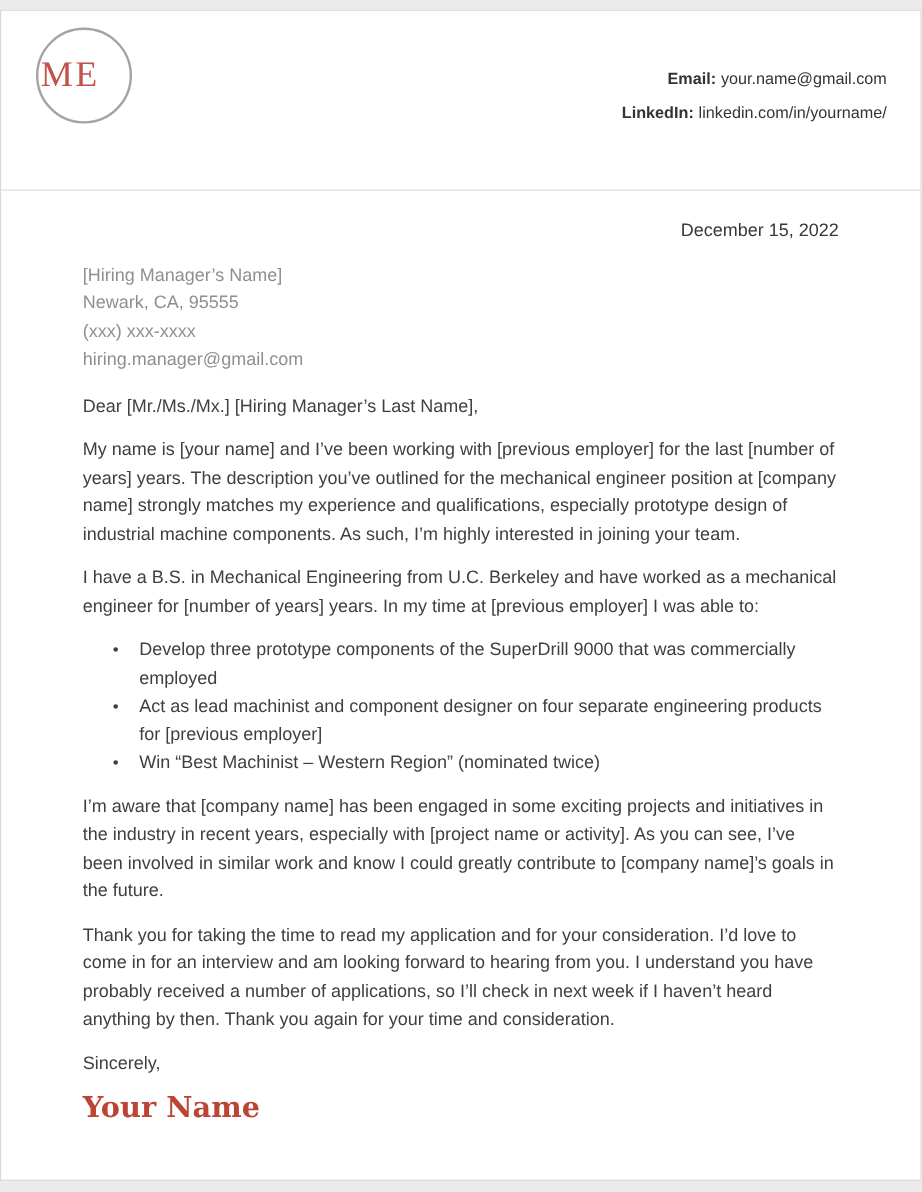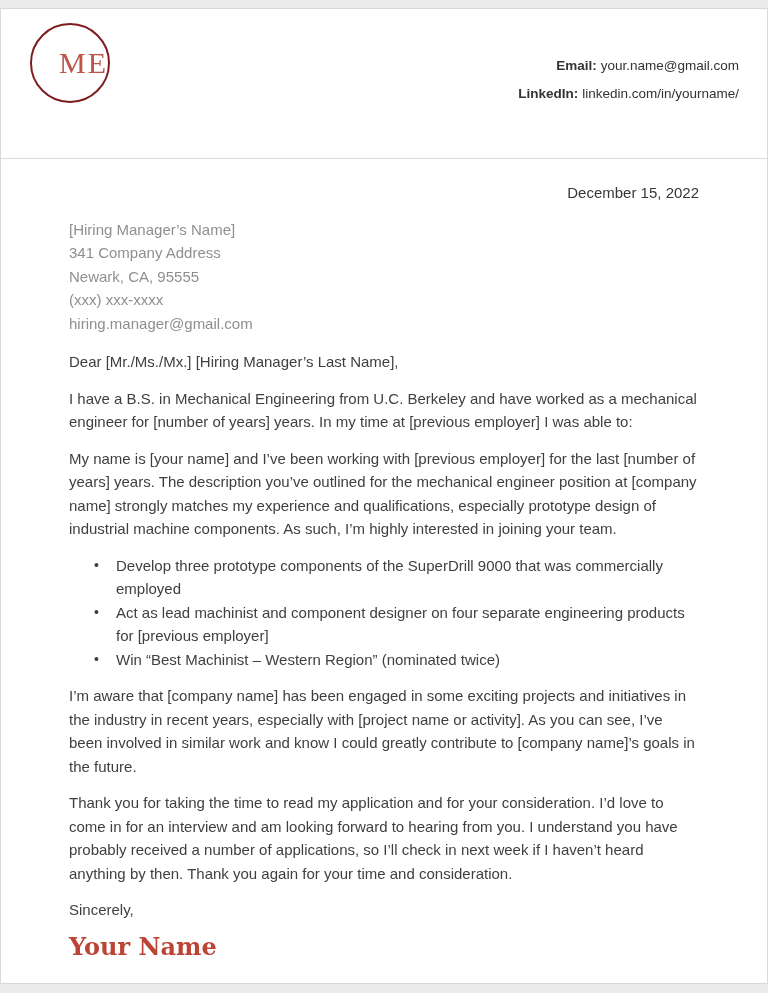--- a/index.html
+++ b/index.html
@@ -24,26 +24,26 @@
   
   .header {
     height: 150px;
     border-bottom: 1px solid #dcdcdc;
     display: flex;
     align-items: flex-start;
   }
   .logo {
     width: 80px;
     height: 80px;
-    border: 2px solid #7f1d1d;
+    border: 2px solid #a3a3a3;
     border-radius: 50%;
     margin: 14px 0 0 29px;
     display: flex;
     align-items: center;
-    justify-content: flex-end;
+    justify-content: flex-start;
     flex: 0 0 auto;
   }
   .logo-text {
     font-family: "Liberation Serif", serif;
     font-size: 30px;
     letter-spacing: 2px;
     padding-left: 2px;
     color: #c0544a;
   }
   .title-block {
@@ -130,31 +130,30 @@
         <div><span class="contact-label">Email:</span><span class="contact-value">your.name@gmail.com</span></div>
         <div><span class="contact-label">LinkedIn:</span><span class="contact-value">linkedin.com/in/yourname/</span></div>
       </div>
     </header>
 
     <main class="letter">
       <p class="date">December 15, 2022</p>
 
       <div class="recipient">
         <div>[Hiring Manager’s Name]</div>
-        <div>341 Company Address</div>
         <div>Newark, CA, 95555</div>
         <div>(xxx) xxx-xxxx</div>
         <div>hiring.manager@gmail.com</div>
       </div>
 
       <p class="salutation">Dear [Mr./Ms./Mx.] [Hiring Manager’s Last Name],</p>
 
+      <p>My name is [your name] and I’ve been working with [previous employer] for the last [number of years] years. The description you’ve outlined for the mechanical engineer position at [company name] strongly matches my experience and qualifications, especially prototype design of industrial machine components. As such, I’m highly interested in joining your team.</p>
+
       <p>I have a B.S. in Mechanical Engineering from U.C. Berkeley and have worked as a mechanical engineer for [number of years] years. In my time at [previous employer] I was able to:</p>
-
-      <p>My name is [your name] and I’ve been working with [previous employer] for the last [number of years] years. The description you’ve outlined for the mechanical engineer position at [company name] strongly matches my experience and qualifications, especially prototype design of industrial machine components. As such, I’m highly interested in joining your team.</p>
 
       <ul class="achievements">
         <li>Develop three prototype components of the SuperDrill 9000 that was commercially employed</li>
         <li>Act as lead machinist and component designer on four separate engineering products for [previous employer]</li>
         <li>Win “Best Machinist – Western Region” (nominated twice)</li>
       </ul>
 
       <p>I’m aware that [company name] has been engaged in some exciting projects and initiatives in the industry in recent years, especially with [project name or activity]. As you can see, I’ve been involved in similar work and know I could greatly contribute to [company name]’s goals in the future.</p>
 
       <p>Thank you for taking the time to read my application and for your consideration. I’d love to come in for an interview and am looking forward to hearing from you. I understand you have probably received a number of applications, so I’ll check in next week if I haven’t heard anything by then. Thank you again for your time and consideration.</p>

